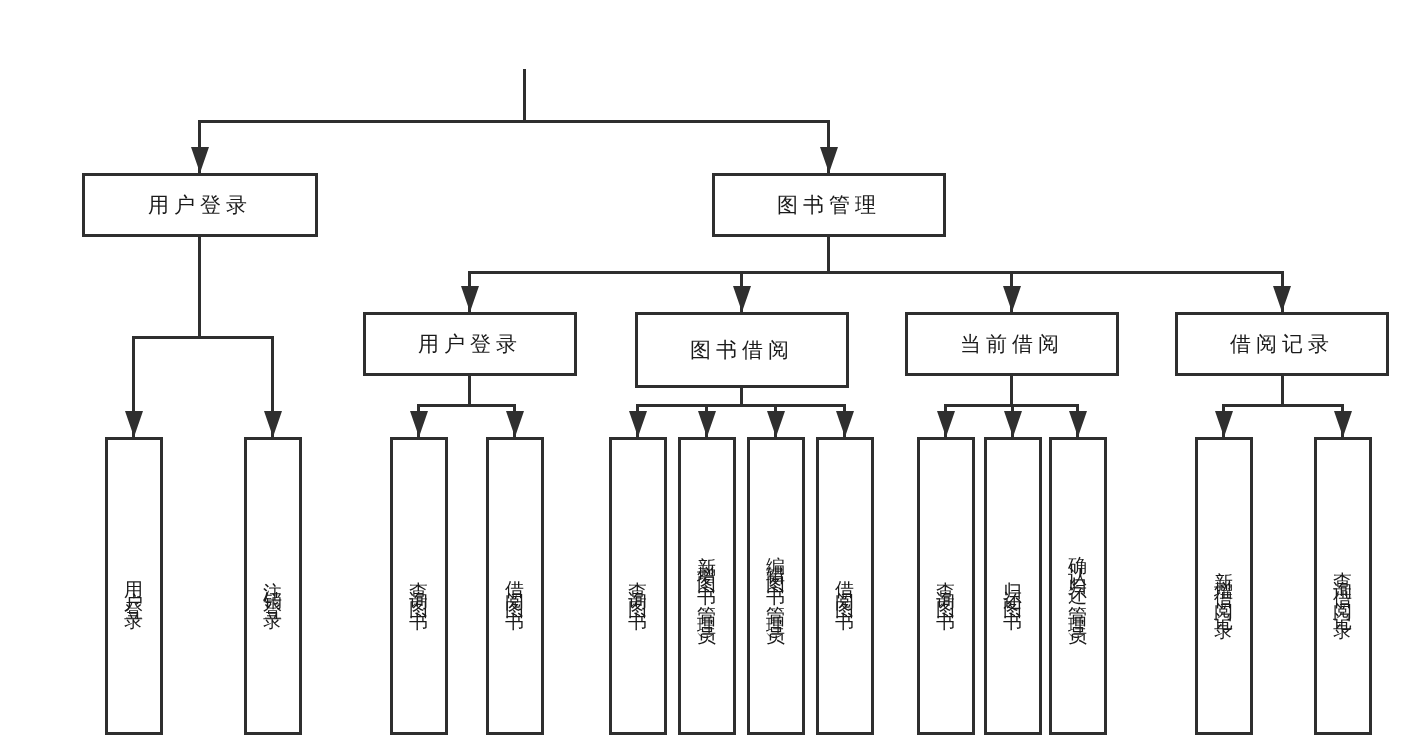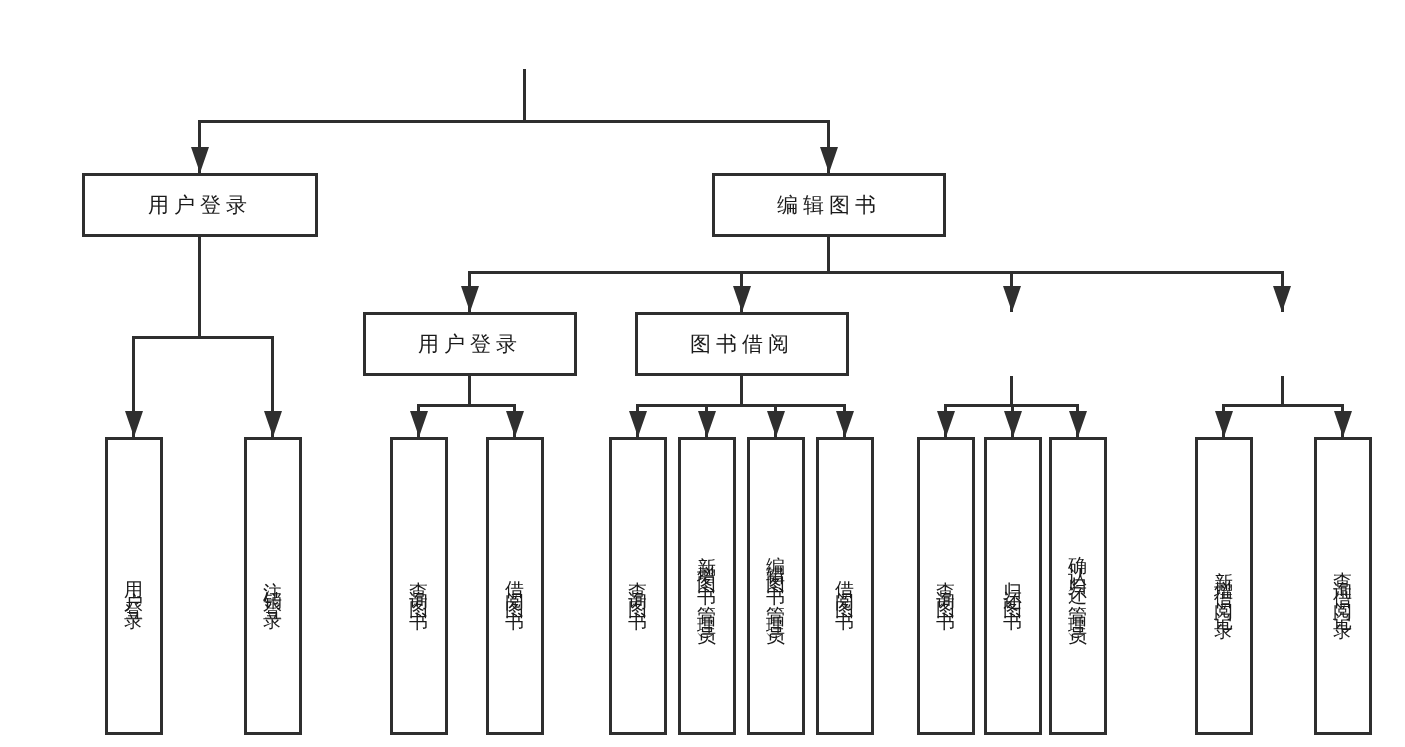--- a/index.html
+++ b/index.html
@@ -61,42 +61,44 @@
 
 
   <div class="vl" style="left:523px;top:69px;height:53px;"></div>
   <div class="hl" style="left:198px;top:120px;width:632px;"></div>
   <div class="vl" style="left:198px;top:120px;height:53px;"></div>
   <div class="vl" style="left:827px;top:120px;height:53px;"></div>
   <div class="arw" style="left:191px;top:147px;"></div>
   <div class="arw" style="left:820px;top:147px;"></div>
 
   <div class="bx" style="left:82px;top:173px;width:236px;height:64px;">用户登录</div>
-  <div class="bx" style="left:712px;top:173px;width:234px;height:64px;">编辑图书</div>
+  <div class="bx" style="left:712px;top:173px;width:234px;height:64px;">图书管理</div>
 
   <div class="vl" style="left:198px;top:237px;height:102px;"></div>
   <div class="hl" style="left:132px;top:336px;width:142px;"></div>
   <div class="vl" style="left:132px;top:336px;height:101px;"></div>
   <div class="vl" style="left:271px;top:336px;height:101px;"></div>
   <div class="arw" style="left:125px;top:411px;"></div>
   <div class="arw" style="left:264px;top:411px;"></div>
 
   <div class="vl" style="left:827px;top:237px;height:37px;"></div>
   <div class="hl" style="left:468px;top:271px;width:816px;"></div>
   <div class="vl" style="left:468px;top:271px;height:41px;"></div>
   <div class="vl" style="left:740px;top:271px;height:41px;"></div>
   <div class="vl" style="left:1010px;top:271px;height:41px;"></div>
   <div class="vl" style="left:1281px;top:271px;height:41px;"></div>
   <div class="arw" style="left:461px;top:286px;"></div>
   <div class="arw" style="left:733px;top:286px;"></div>
   <div class="arw" style="left:1003px;top:286px;"></div>
   <div class="arw" style="left:1273px;top:286px;"></div>
 
   <div class="bx" style="left:363px;top:312px;width:214px;height:64px;">用户登录</div>
-  <div class="bx" style="left:635px;top:312px;width:214px;height:64px;">图书借阅</div>
+  <div class="bx" style="left:635px;top:312px;width:214px;height:76px;">图书借阅</div>
+  <div class="bx" style="left:905px;top:312px;width:214px;height:64px;">当前借阅</div>
+  <div class="bx" style="left:1175px;top:312px;width:214px;height:64px;">借阅记录</div>
 
   <div class="vl" style="left:468px;top:376px;height:31px;"></div>
   <div class="vl" style="left:740px;top:376px;height:31px;"></div>
   <div class="vl" style="left:1010px;top:376px;height:31px;"></div>
   <div class="vl" style="left:1281px;top:376px;height:31px;"></div>
 
   <div class="hl" style="left:417px;top:404px;width:99px;"></div>
   <div class="hl" style="left:636px;top:404px;width:210px;"></div>
   <div class="hl" style="left:944px;top:404px;width:135px;"></div>
   <div class="hl" style="left:1222px;top:404px;width:122px;"></div>

